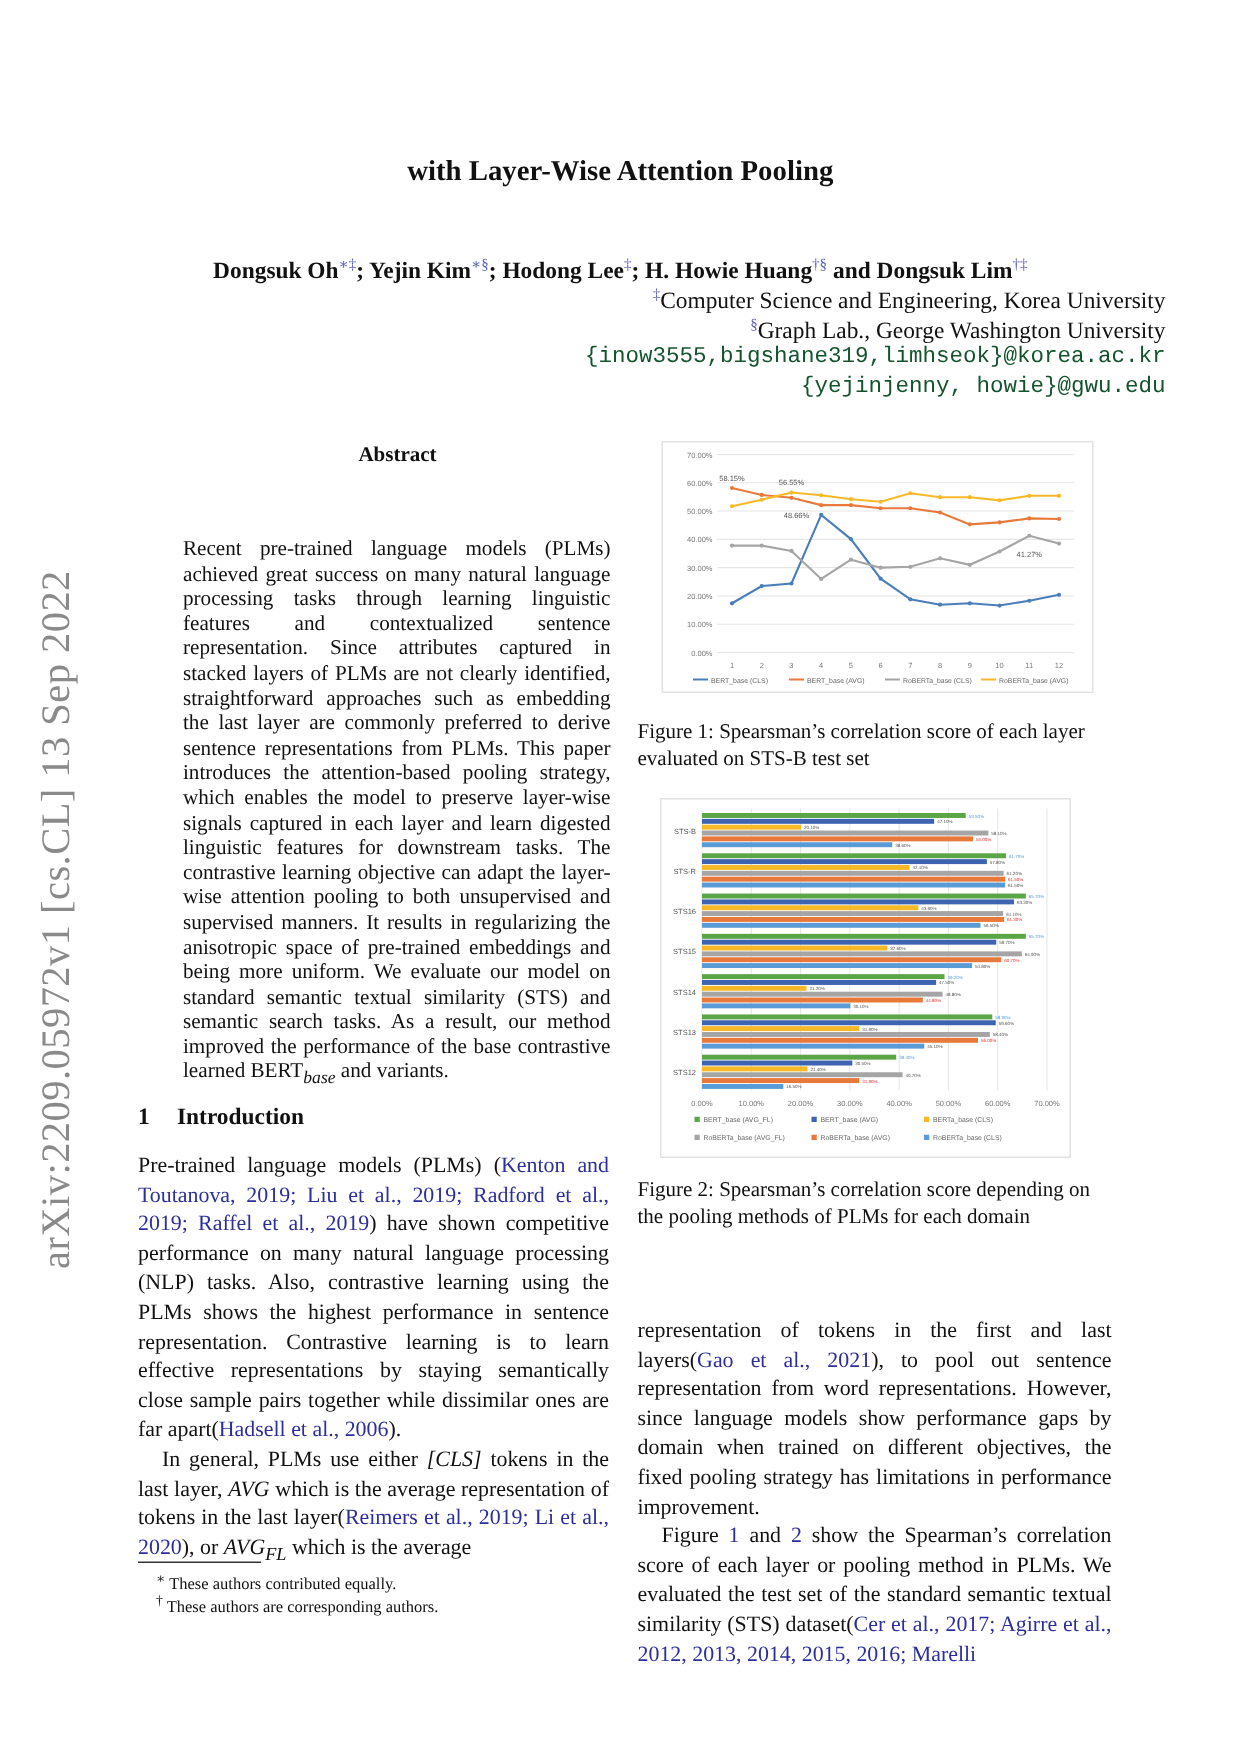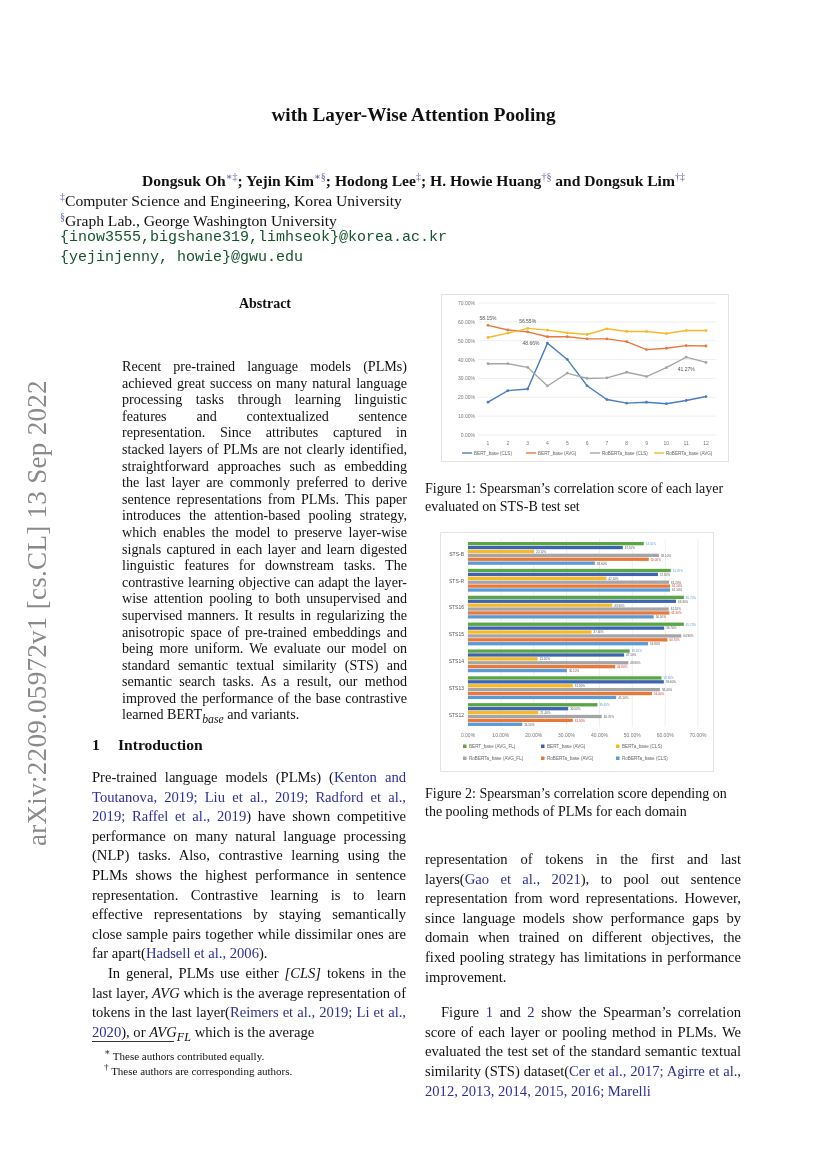--- a/index.html
+++ b/index.html
@@ -1,20 +1,20 @@
 <!DOCTYPE html>
 <html><head>
 <meta charset="utf-8">
 <style>
   html,body{margin:0;padding:0;background:#fff;}
   body{width:827px;height:1169px;position:relative;overflow:hidden;font-family:"Liberation Serif","DejaVu Serif",serif;color:#111;}
   .abs{position:absolute;}
   .title{left:60px;top:104px;width:707px;text-align:center;font-weight:bold;font-size:19.2px;line-height:22px;}
   .authors{left:60px;top:167px;width:707px;text-align:center;font-weight:bold;font-size:15.6px;line-height:20px;}
-  .affil{left:60px;width:707px;text-align:left;font-size:15.6px;line-height:20px;}
+  .affil{left:70px;width:707px;text-align:right;font-size:15.6px;line-height:20px;}
   .mono{font-family:"Liberation Mono","DejaVu Sans Mono",monospace;font-size:15px;color:#14532d;}
   sup.m{color:#5a5fb8;font-weight:normal;font-size:10px;}
   .arxiv{left:22px;top:846px;transform-origin:0 0;transform:rotate(-90deg);font-size:27px;color:#8a8a8a;white-space:nowrap;letter-spacing:0.3px;}
   .abstract-h{left:115px;top:296px;width:300px;text-align:center;font-weight:bold;font-size:14px;}
   .col{font-size:14.1px;line-height:16.6px;text-align:justify;}
   .abs-text{left:122px;top:334px;width:285px;margin-top:24px;}
   .sec{left:92px;top:736px;font-weight:bold;font-size:15.6px;}
   .sec span{display:inline-block;width:26px;}
   .intro{left:92px;top:768px;width:314px;font-size:14.6px;line-height:19.6px;}
   .intro p{margin:0;}
@@ -284,16 +284,16 @@
       <rect x="22" y="223.5" width="3.5" height="3.5" fill="#a5a5a5"></rect>
       <text x="28" y="227" font-size="4.6" fill="#666">RoBERTa_base (AVG_FL)</text>
       <rect x="100" y="223.5" width="3.5" height="3.5" fill="#e8793a"></rect>
       <text x="106" y="227" font-size="4.6" fill="#666">RoBERTa_base (AVG)</text>
       <rect x="175" y="223.5" width="3.5" height="3.5" fill="#5b9bd5"></rect>
       <text x="181" y="227" font-size="4.6" fill="#666">RoBERTa_base (CLS)</text>
     </svg>
 </div>
 <div class="abs caption" style="top:785px;">Figure 2: Spearsman’s correlation score depending on the pooling methods of PLMs for each domain</div>
 
-<div class="abs right" style="top:850px;">
+<div class="abs right" style="top:878px;">
   <p><span>representation of tokens in the first and last layers(</span><a class="cite">Gao et al., 2021</a><span>), to pool out sentence representation from word representations. However, since language models show performance gaps by domain when trained on different objectives, the fixed pooling strategy has limitations in performance improvement.</span></p>
-  <p style="text-indent:16px;margin-top:16px;"><span>Figure </span><a class="cite">1</a><span> and </span><a class="cite">2</a><span> show the Spearman’s correlation score of each layer or pooling method in PLMs. We evaluated the test set of the standard semantic textual similarity (STS) dataset(</span><a class="cite">Cer et al., 2017; Agirre et al., 2012, 2013, 2014, 2015, 2016; Marelli</a></p>
+  <p style="text-indent:16px;"><span>Figure </span><a class="cite">1</a><span> and </span><a class="cite">2</a><span> show the Spearman’s correlation score of each layer or pooling method in PLMs. We evaluated the test set of the standard semantic textual similarity (STS) dataset(</span><a class="cite">Cer et al., 2017; Agirre et al., 2012, 2013, 2014, 2015, 2016; Marelli</a></p>
 </div>
 
 </body></html>

